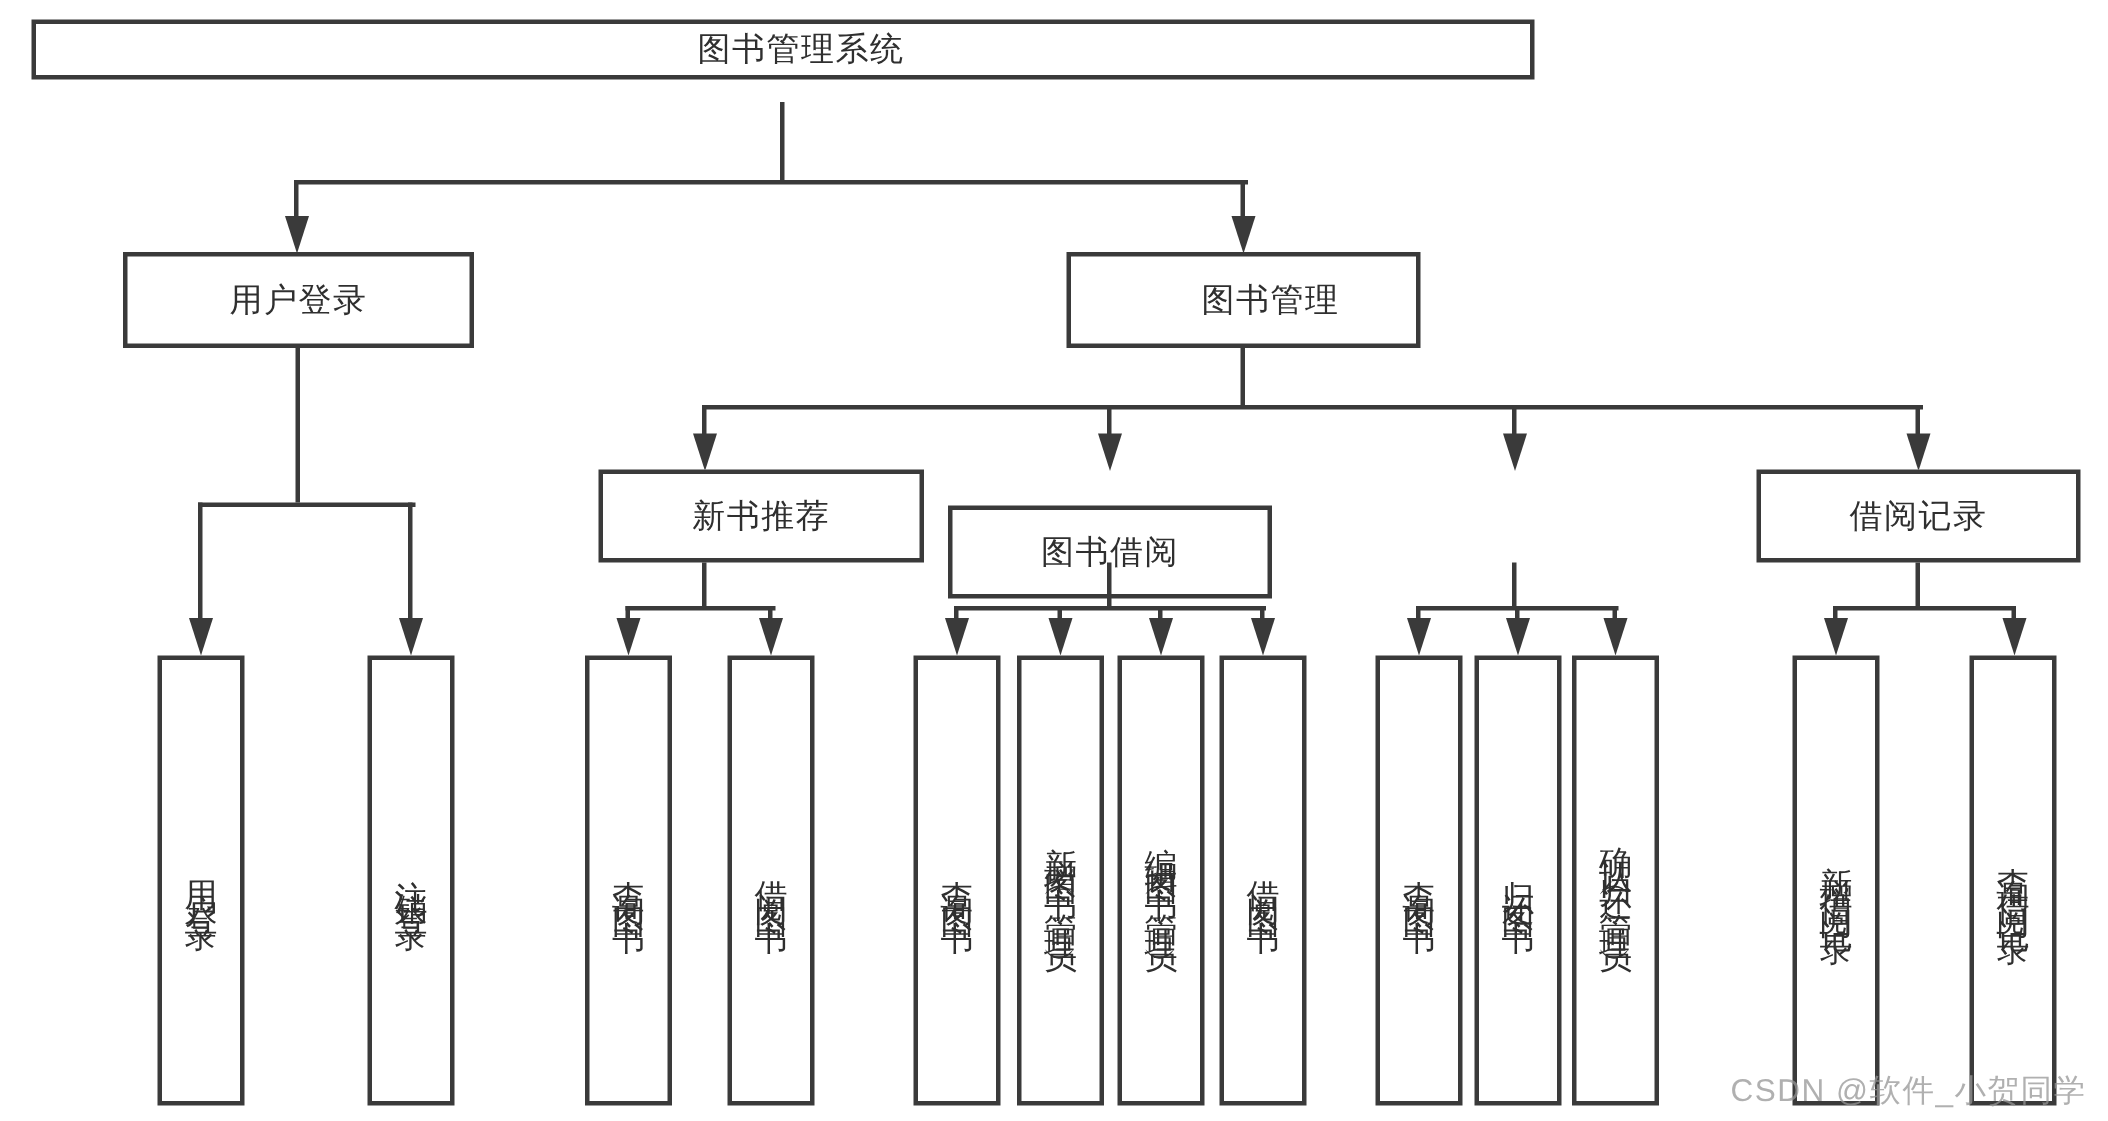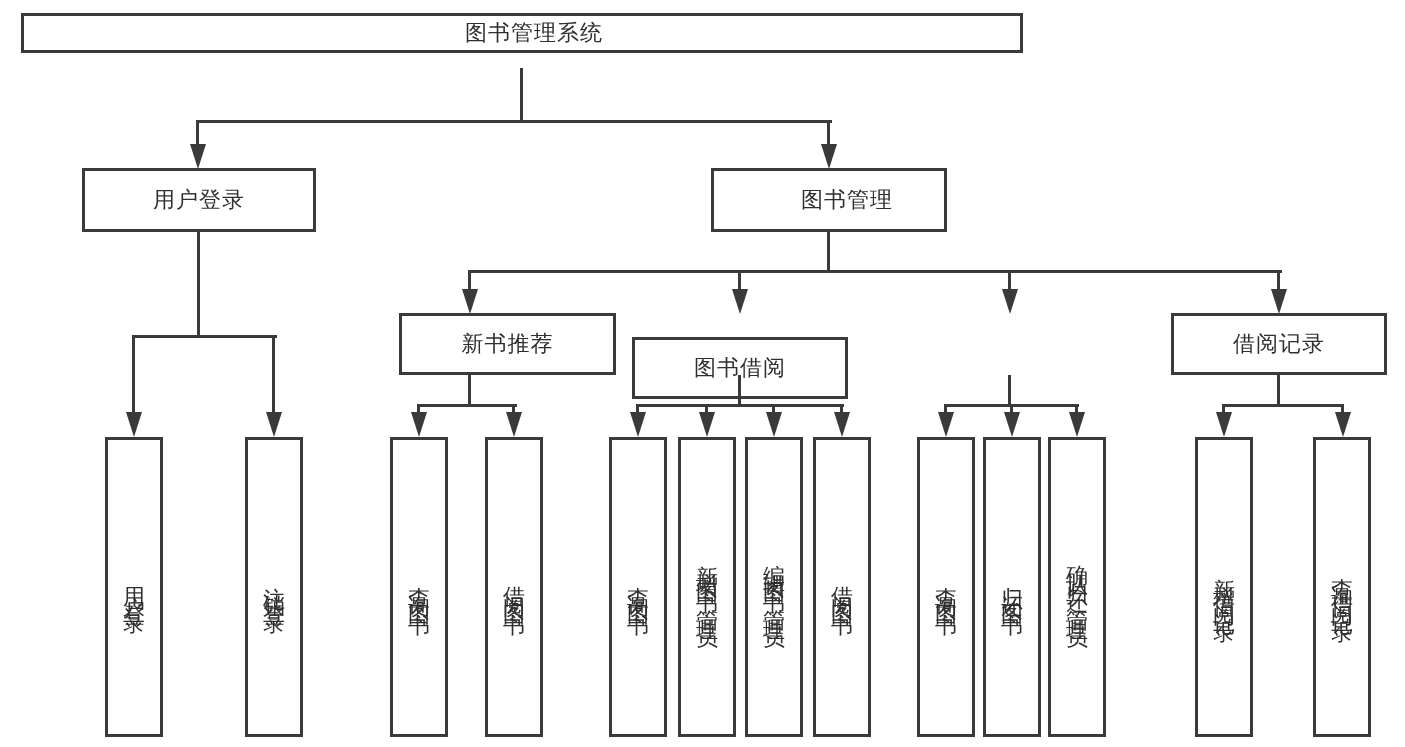--- a/index.html
+++ b/index.html
@@ -183,14 +183,15 @@
     <span>确认归还（管理员）</span>
   </div>
 
   <div class="box leaf" style="left:1195px; top:437px; width:58px; height:300px;">
     <span>新增借阅记录</span>
   </div>
   <div class="box leaf" style="left:1313px; top:437px; width:58px; height:300px;">
     <span>查询借阅记录</span>
   </div>
 
+  <div class="watermark">CSDN @软件_小贺同学</div>
 
 </div>
 
 </body></html>

